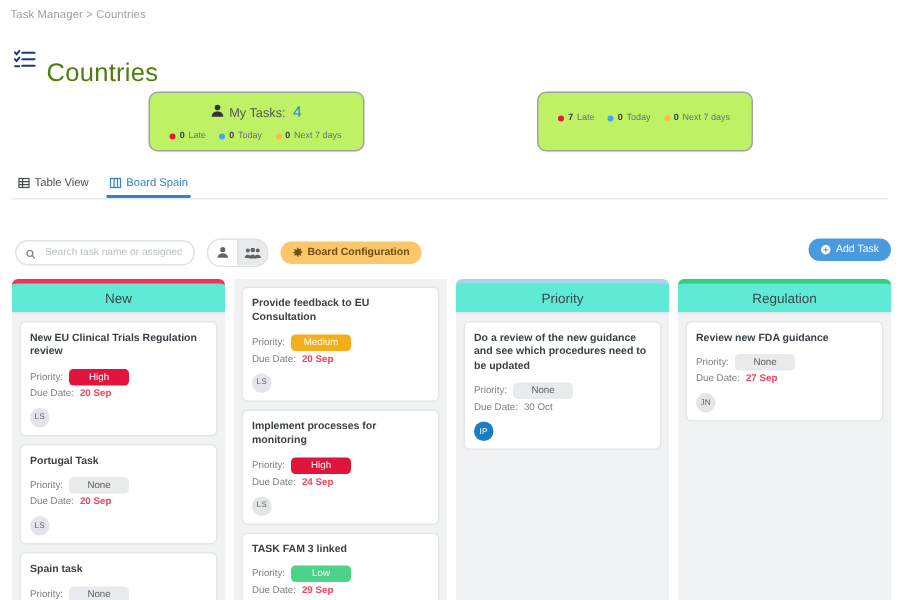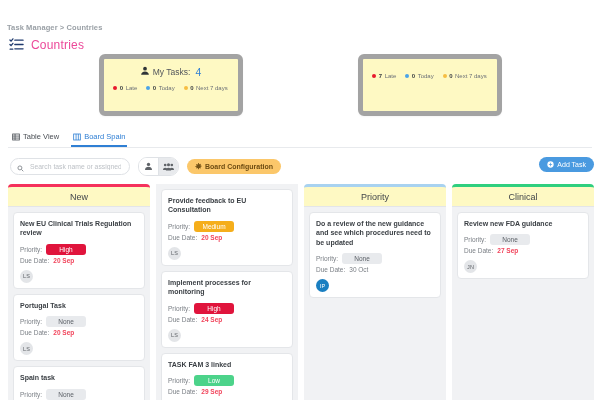--- a/index.html
+++ b/index.html
@@ -13,58 +13,58 @@
     background: #ffffff;
     font-family: "Liberation Sans", sans-serif;
     color: #4a4a4a;
     -webkit-font-smoothing: antialiased;
   }
 
   
   .breadcrumb {
     font-size: 7.5px;
     color: #9aa0a6;
-    padding: 23px 0 0 7px;
+    padding: 5px 0 0 7px;
     letter-spacing: .1px;
-    font-weight: bold;
   }
 
   
   .title-row {
     display: flex;
     align-items: center;
     gap: 7px;
     padding: 5px 0 0 9px;
   }
   .title-icon {
     width: 15px;
     height: 15px;
     display: block;
     color: #1f3a6e;
   }
   .page-title {
-    font-size: 12px;
-    color: #ec4899;
+    font-size: 17px;
+    color: #4d7c0f;
     font-weight: 400;
     letter-spacing: .2px;
+    margin-top: 20px;
   }
 
   
   .stats-row {
     display: flex;
     justify-content: center;
     gap: 115px;
     margin-top: 2px;
   }
   .stat-card {
     width: 144px;
-    border: 5px solid #a3a3a3;
+    border: 1px solid #a3a3a3;
     border-radius: 6px;
-    background: #fef9c3;
-    padding: 7px 6px 20px;
+    background: #bef264;
+    padding: 7px 6px 6px;
     box-sizing: border-box;
     box-shadow: 0 1px 2px rgba(0,0,0,.04);
   }
   .stat-top {
     display: flex;
     align-items: center;
     justify-content: center;
     gap: 3px;
     font-size: 8.5px;
     color: #52565c;
@@ -93,21 +93,21 @@
   }
   .legend-val { font-weight: bold; color: #3c4043; }
 
   
   .view-tabs {
     display: flex;
     align-items: flex-end;
     gap: 10px;
     padding: 8px 0 0 10px;
     border-bottom: 1px solid #e8eaed;
-    margin: 6px 8px 0 8px;
+    margin: 6px 8px 17px 8px;
     padding-left: 2px;
   }
   .view-tab {
     display: flex; align-items: center; gap: 3px;
     font-size: 7.5px;
     color: #4a4f55;
     padding: 2px 2px 4px;
     cursor: pointer;
     border-bottom: 2px solid transparent;
   }
@@ -205,21 +205,21 @@
     gap: 6px;
     padding: 8px 6px 0 8px;
     box-sizing: border-box;
     align-items: flex-start;
   }
   .column {
     flex: 1 1 0;
     min-width: 0;
   }
   .col-header {
-    background: #fef9c3;
+    background: #5eead4;
     border-radius: 4px 4px 0 0;
     border-top: 3px solid #ccc;
     text-align: center;
     font-size: 9px;
     color: #42464b;
     padding: 5px 0 5px;
     box-shadow: inset 0 -1px 0 #e3e5e8;
   }
   .col-body {
     background: #f1f2f4;
@@ -535,21 +535,21 @@
           <span class="due-val normal">30 Oct</span>
         </div>
         <div class="avatar" style="background:#1a7fc1;color:#ffffff">IP</div>
       </div>
 
     </div>
   </div>
 
   <div class="column">
     <div class="col-header" style="border-top-color:#2fcf7f">
-      <span>Clinical</span>
+      <span>Regulation</span>
     </div>
     <div class="col-body">
 
       <div class="card">
         <div class="card-title">Review new FDA guidance</div>
         <div class="card-row">
           <span>Priority:</span>
           <span class="priority-badge none">None</span>
         </div>
         <div class="card-row">

